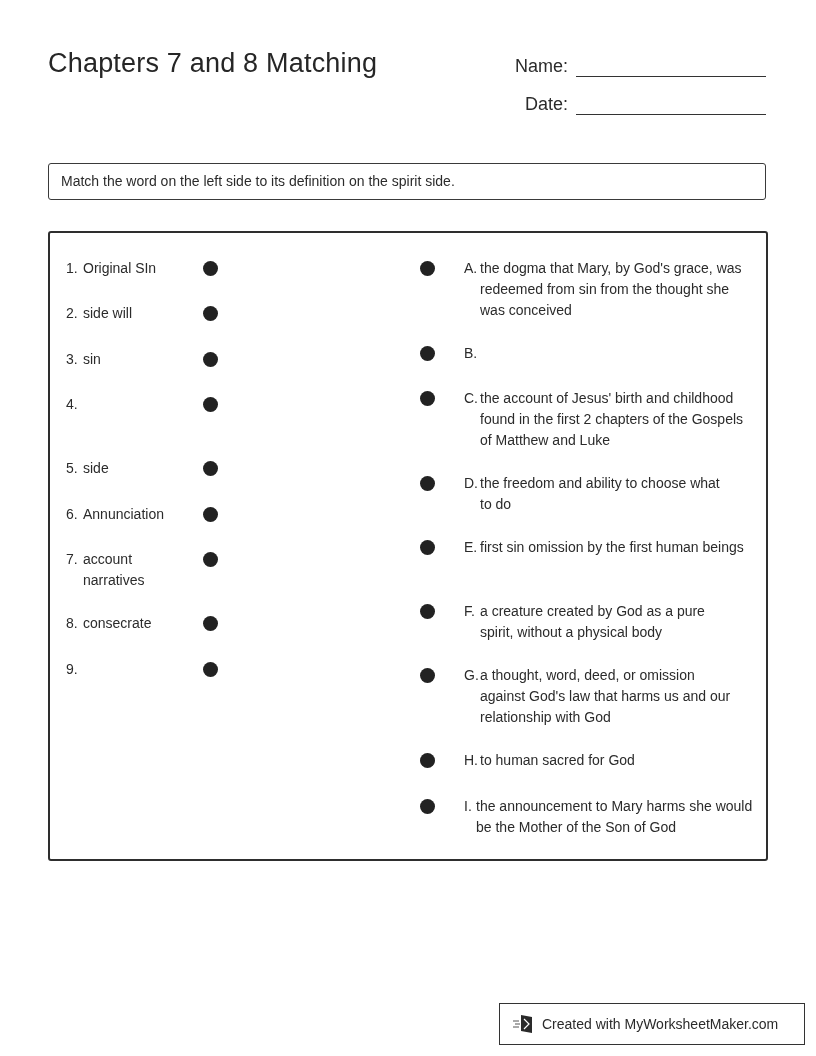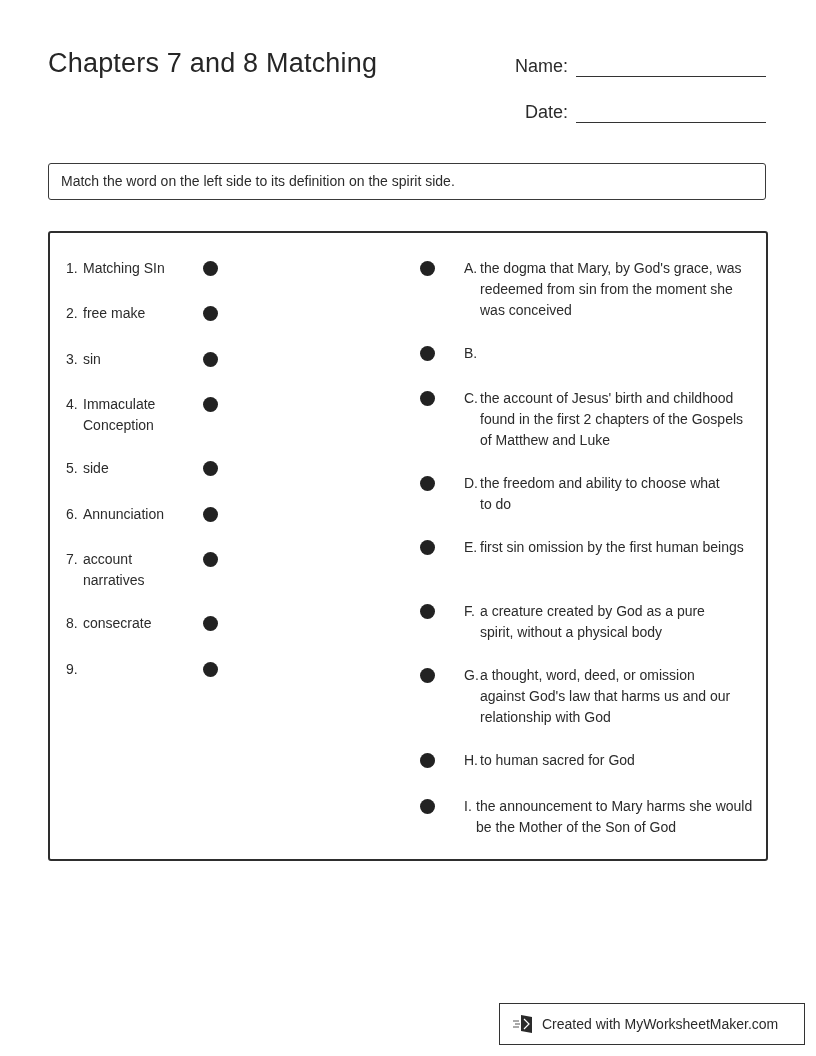--- a/index.html
+++ b/index.html
@@ -10,21 +10,21 @@
   }
   .title {
     position: absolute; left: 48px; top: 48px;
     font-size: 27px; font-weight: normal; color: #262626; margin: 0;
     letter-spacing: 0.2px;
   }
   .field { position: absolute; display: flex; align-items: center; }
   .field .lbl { font-size: 18px; color: #2b2b2b; text-align: right; width: 70px; margin-right: 8px; line-height: 20px; }
   .field .line { width: 190px; border-bottom: 1.5px solid #333; height: 22px; }
   .name-field { left: 498px; top: 54px; }
-  .date-field { left: 498px; top: 100px; }
+  .date-field { left: 498px; top: 92px; }
 
   .instructions {
     position: absolute; left: 48px; top: 163px; width: 718px; height: 37px;
     border: 1.5px solid #3a3a3a; border-radius: 3px; box-sizing: border-box;
     font-size: 14px; padding-left: 12px; line-height: 35px; color: #2b2b2b;
   }
   .match-box {
     position: absolute; left: 48px; top: 231px; width: 720px; height: 630px;
     border: 2px solid #2e2e2e; border-radius: 3px; box-sizing: border-box;
   }
@@ -64,39 +64,38 @@
   <span class="lbl">Date:</span>
   <span class="line"></span>
 </div>
 
 <div class="instructions">Match the word on the left side to its definition on the spirit side.</div>
 
 <div class="match-box"></div>
 
 <div class="term" style="top:258px">
     <span class="num">1.</span>
-    <span class="txt">Matching SIn</span>
+    <span class="txt">Original SIn</span>
   </div>
 <div class="dot" style="left:203px;top:261px"></div>
 
 <div class="term" style="top:303px">
     <span class="num">2.</span>
-    <span class="txt">free make</span>
+    <span class="txt">side will</span>
   </div>
 <div class="dot" style="left:203px;top:306px"></div>
 
 <div class="term" style="top:349px">
     <span class="num">3.</span>
     <span class="txt">sin</span>
   </div>
 <div class="dot" style="left:203px;top:352px"></div>
 
 <div class="term" style="top:394px">
     <span class="num">4.</span>
-    <span class="txt">Immaculate Conception</span>
   </div>
 <div class="dot" style="left:203px;top:397px"></div>
 
 <div class="term" style="top:458px">
     <span class="num">5.</span>
     <span class="txt">side</span>
   </div>
 <div class="dot" style="left:203px;top:461px"></div>
 
 <div class="term" style="top:504px;width:120px">
@@ -119,21 +118,21 @@
 
 <div class="term" style="top:659px">
     <span class="num">9.</span>
     <span class="txt"></span>
   </div>
 <div class="dot" style="left:203px;top:662px"></div>
 
 <div class="dot" style="left:420px;top:261px"></div>
 <div class="def" style="top:258px;width:282px">
     <span class="let">A.</span>
-    <span class="txt">the dogma that Mary, by God's grace, was redeemed from sin from the moment she was conceived</span>
+    <span class="txt">the dogma that Mary, by God's grace, was redeemed from sin from the thought she was conceived</span>
   </div>
 
 <div class="dot" style="left:420px;top:346px"></div>
 <div class="def" style="top:343px">
     <span class="let">B.</span>
     <span class="txt"></span>
   </div>
 
 <div class="dot" style="left:420px;top:391px"></div>
 <div class="def" style="top:388px">

